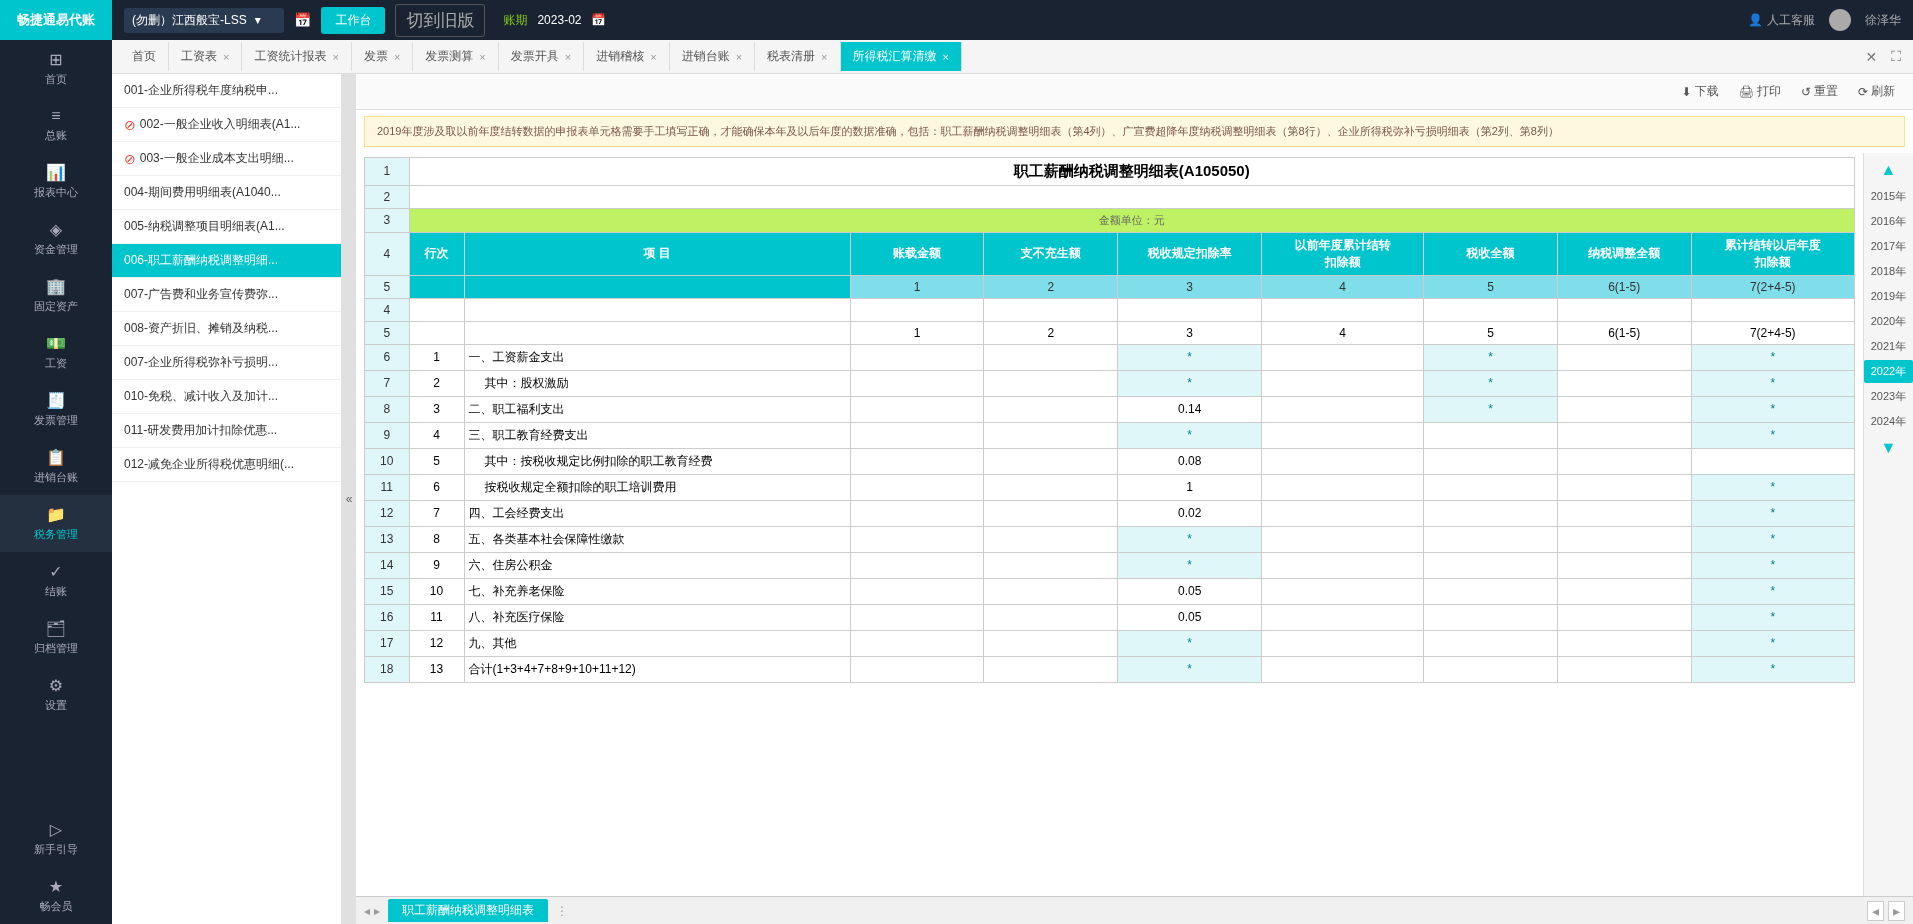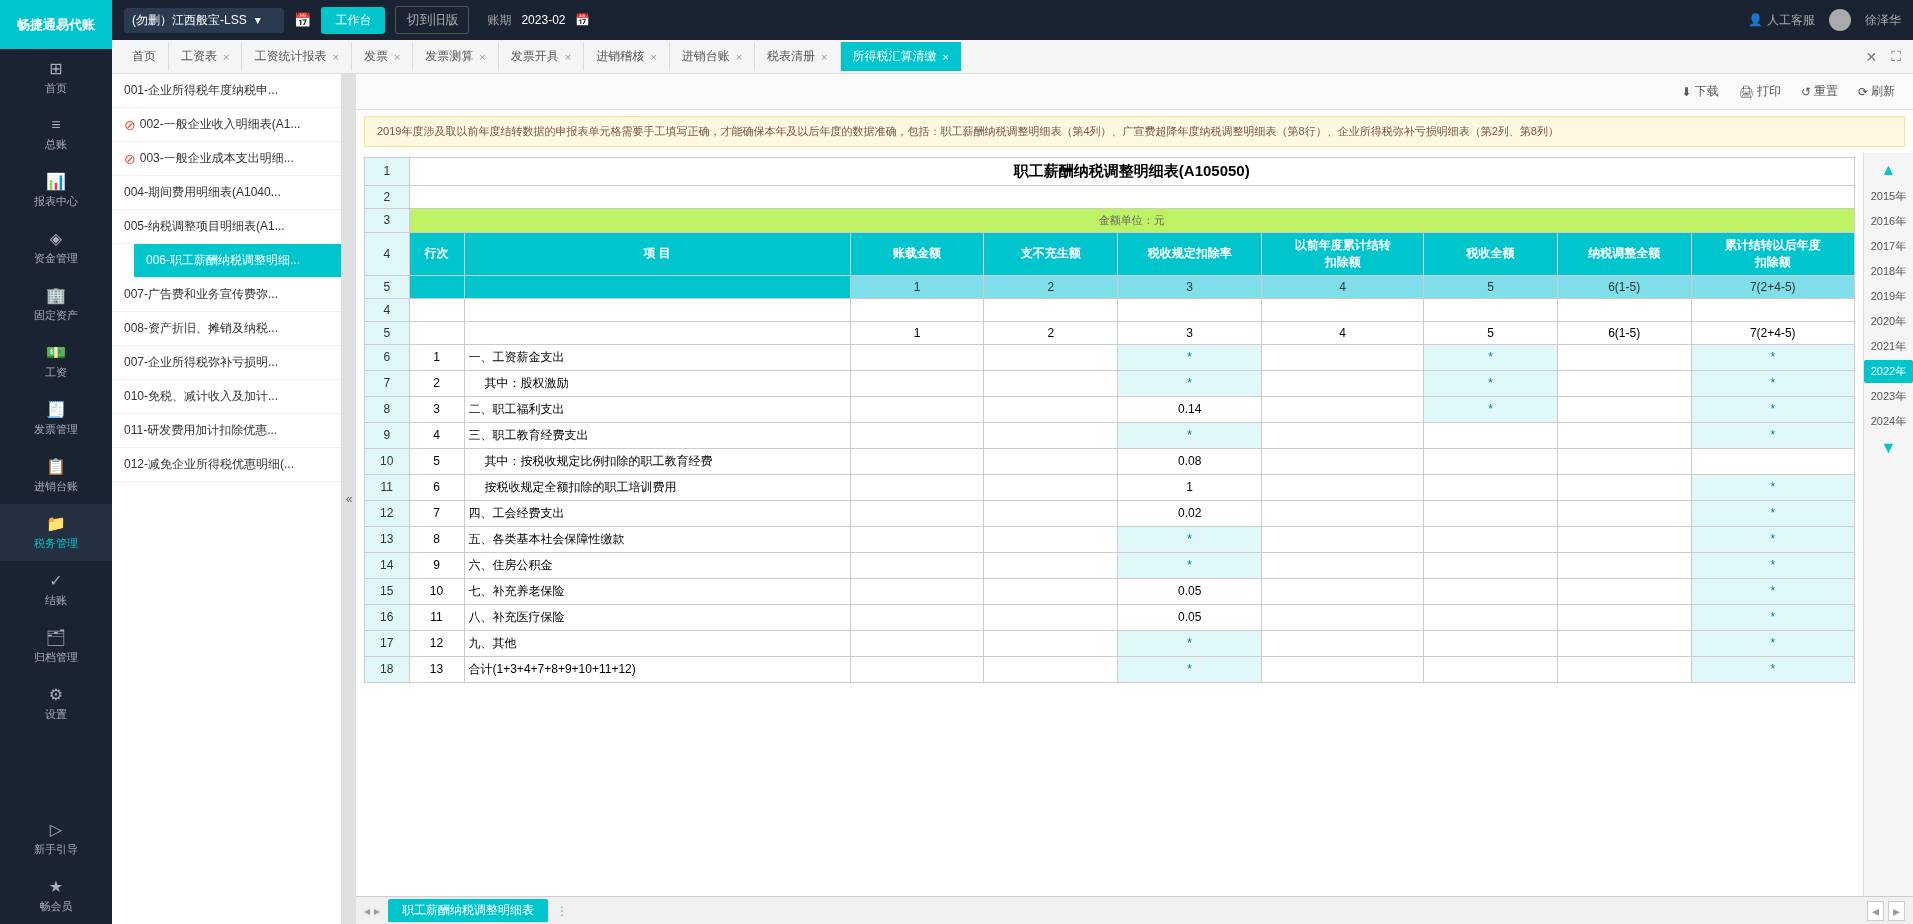--- a/index.html
+++ b/index.html
@@ -1,54 +1,54 @@
 <!DOCTYPE html>
 <html><head>
   <meta charset="utf-8">
   <style>
     * { box-sizing: border-box; margin: 0; padding: 0; }
     body { font-family: 'Microsoft YaHei', Arial, sans-serif; font-size: 12px; background: #f0f2f5; display: flex; height: 924px; overflow: hidden; }
 
     
     .sidebar { width: 112px; background: #1a2332; color: #ccc; display: flex; flex-direction: column; height: 100%; flex-shrink: 0; }
-    .sidebar-logo { background: #00c5cd; padding: 10px 8px; text-align: center; color: white; font-size: 13px; font-weight: bold; height: 49px; display: flex; align-items: center; justify-content: center; }
+    .sidebar-logo { background: #00c5cd; padding: 10px 8px; text-align: center; color: white; font-size: 13px; font-weight: bold; height: 40px; display: flex; align-items: center; justify-content: center; }
     .sidebar-item { display: flex; flex-direction: column; align-items: center; padding: 10px 4px; cursor: pointer; color: #aab; font-size: 11px; gap: 3px; }
     .sidebar-item.active { background: #243040; color: #00c5cd; }
     .sidebar-icon { font-size: 16px; }
     .sidebar-bottom { margin-top: auto; }
     .sidebar-item-tax { color: #00c5cd; background: #243040; }
 
     
     .main-area { flex: 1; display: flex; flex-direction: column; overflow: hidden; }
     .top-header { background: #1a2332; height: 40px; display: flex; align-items: center; padding: 0 12px; gap: 10px; color: white; }
     .company-select { background: #2a3a50; border: none; color: white; padding: 4px 8px; border-radius: 3px; font-size: 12px; display: flex; align-items: center; gap: 8px; cursor: pointer; min-width: 160px; }
     .btn-workspace { background: #00c5cd; color: white; border: none; padding: 5px 14px; border-radius: 3px; cursor: pointer; font-size: 12px; }
-    .btn-oldversion { background: transparent; color: #aaa; border: 1px solid #555; padding: 4px 10px; border-radius: 3px; cursor: pointer; font-size: 13px; font-family: Liberation Serif, serif; }
-    .period-label { color: #a3a3a3; font-size: 12px; margin-left: 8px; }
+    .btn-oldversion { background: transparent; color: #aaa; border: 1px solid #555; padding: 4px 10px; border-radius: 3px; cursor: pointer; font-size: 17px; font-family: Liberation Serif, serif; }
+    .period-label { color: #84cc16; font-size: 12px; margin-left: 8px; }
     .period-value { color: white; font-size: 12px; }
     .header-right { margin-left: auto; display: flex; align-items: center; gap: 14px; color: #aaa; font-size: 12px; }
     .header-right span { cursor: pointer; }
 
     
     .tab-bar { background: #f5f5f5; border-bottom: 1px solid #ddd; display: flex; align-items: center; padding: 0 8px; height: 34px; overflow-x: auto; }
     .tab { display: flex; align-items: center; padding: 6px 12px; cursor: pointer; font-size: 12px; color: #555; border-right: 1px solid #ddd; gap: 4px; white-space: nowrap; }
     .tab.active { background: #00c5cd; color: white; }
     .tab .close-x { color: #999; font-size: 11px; margin-left: 2px; }
     .tab.active .close-x { color: white; }
     .tab-home { color: #555; }
     .tab-bar-right { margin-left: auto; display: flex; align-items: center; gap: 6px; }
     .tab-bar-btn { background: none; border: none; cursor: pointer; color: #777; font-size: 14px; padding: 2px 4px; }
 
     
     .content { flex: 1; display: flex; overflow: hidden; background: white; }
     
     
     .left-panel { width: 230px; background: #fff; border-right: 1px solid #e0e0e0; overflow-y: auto; flex-shrink: 0; }
     .left-item { padding: 8px 12px; cursor: pointer; font-size: 12px; color: #333; border-bottom: 1px solid #f0f0f0; display: flex; align-items: center; gap: 4px; }
-    .left-item.active { background: #00c5cd; color: white; margin-left: 22px; }
+    .left-item.active { background: #00c5cd; color: white; }
     .left-item .err-icon { color: #e74c3c; font-size: 14px; }
 
     
     .spreadsheet-area { flex: 1; display: flex; flex-direction: column; overflow: hidden; }
     .spreadsheet-toolbar { padding: 6px 12px; display: flex; align-items: center; gap: 10px; border-bottom: 1px solid #e0e0e0; background: #fafafa; }
     .toolbar-btn { display: flex; align-items: center; gap: 3px; cursor: pointer; color: #555; font-size: 12px; padding: 3px 6px; }
     
     .warning-bar { background: #fff8e1; border: 1px solid #ffe082; padding: 6px 12px; margin: 6px 8px; font-size: 11px; color: #795548; line-height: 1.5; }
 
     .table-container { flex: 1; overflow: auto; padding: 4px 8px; }

